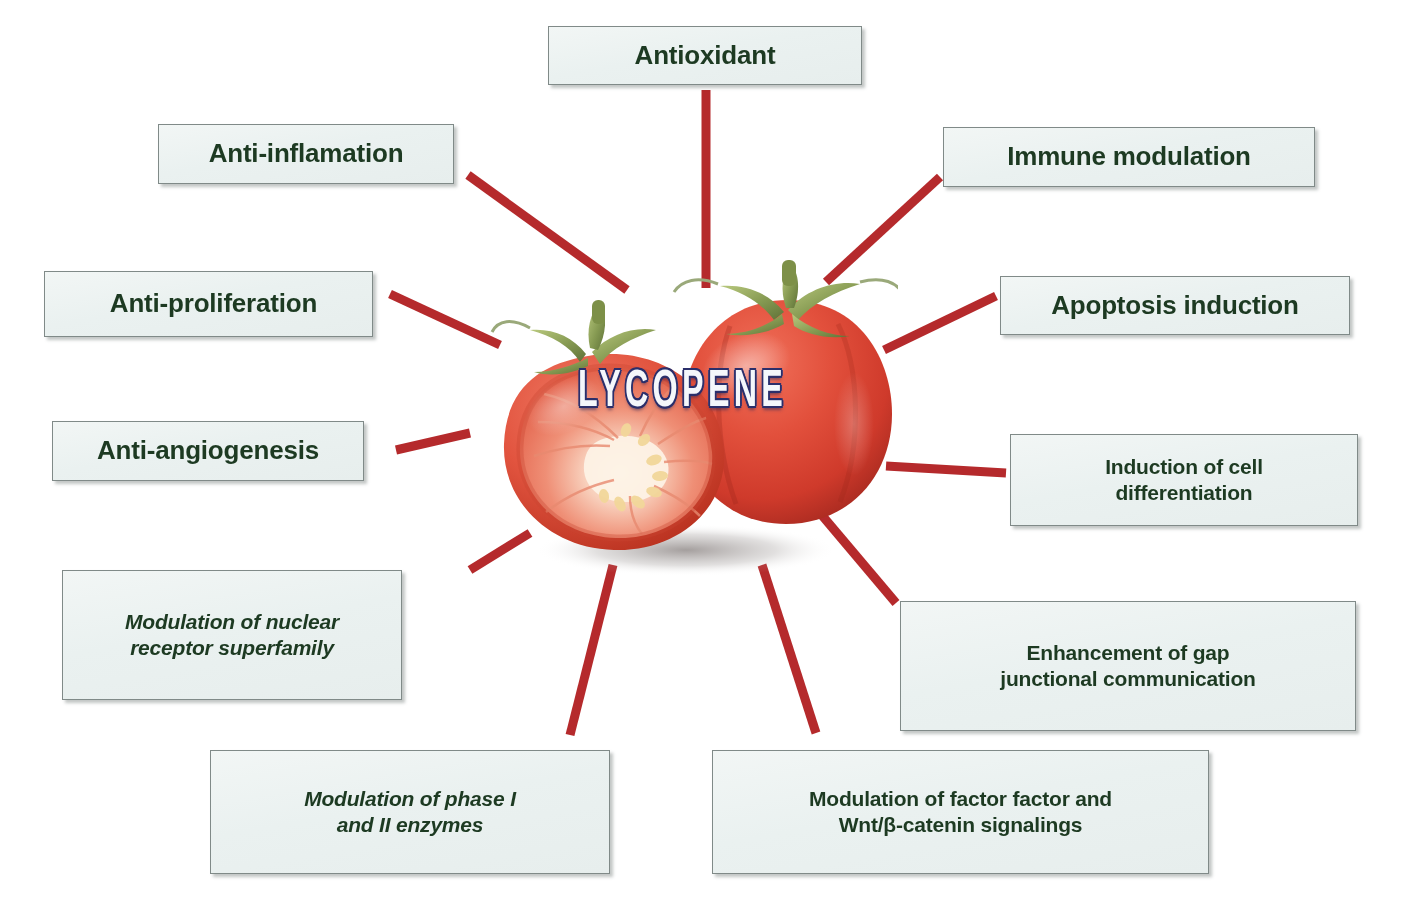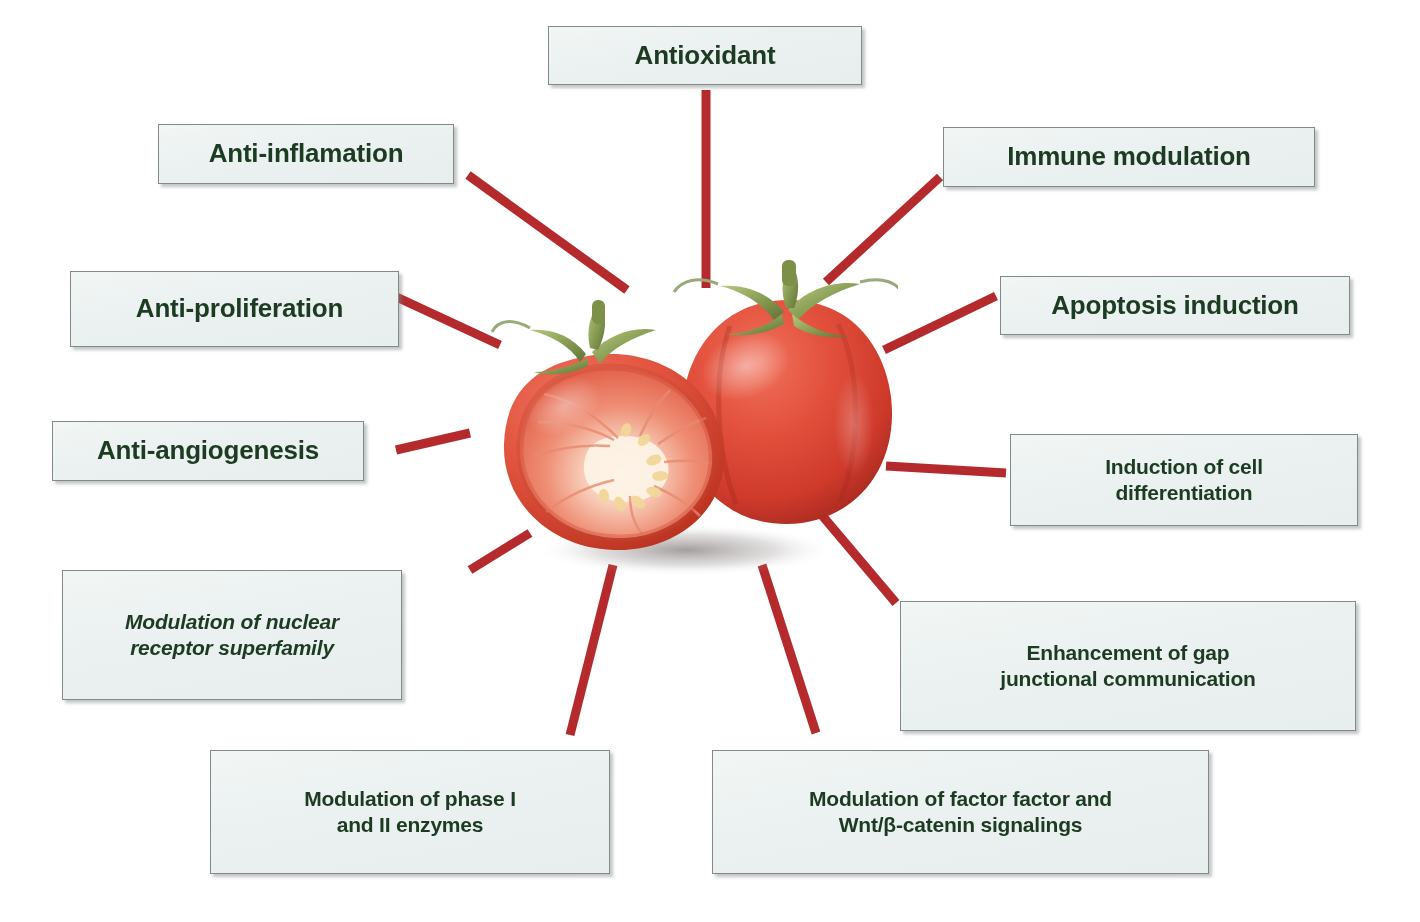--- a/index.html
+++ b/index.html
@@ -210,53 +210,56 @@
           <path d="M124 104 C142 86 166 78 188 82 C164 90 144 100 132 116 Z" fill="url(#gStem)"></path>
           <path d="M120 110 C104 118 84 124 66 124 C86 130 108 124 120 118 Z" fill="url(#gStem)"></path>
           <path d="M122 100 C118 82 122 66 132 54 C140 68 138 86 130 102 Z" fill="url(#gStem)"></path>
           <rect x="124" y="52" width="13" height="24" rx="6" fill="#7d9048"></rect>
           <path d="M62 80 C44 70 30 72 24 84" fill="none" stroke="#9aa97a" stroke-width="3"></path>
         </g>
       </g>
     </svg>
   </div>
 
+  <div id="lycopene-word">
+    <span class="word">LYCOPENE</span>
+  </div>
 
   <div id="nodes">
       <div class="node" style="left: 548px; top: 26px; width: 314px; height: 59px;">
         <span class="node-label">Antioxidant</span>
       </div>
       <div class="node" style="left: 158px; top: 124px; width: 296px; height: 60px;">
         <span class="node-label">Anti-inflamation</span>
       </div>
       <div class="node" style="left: 943px; top: 127px; width: 372px; height: 60px;">
         <span class="node-label">Immune modulation</span>
       </div>
-      <div class="node" style="left: 70px; top: 271px; width: 329px; height: 76px; padding-left: 20px;">
+      <div class="node" style="left: 44px; top: 271px; width: 329px; height: 66px; padding-left: 20px;">
         <span class="node-label">Anti-proliferation</span>
       </div>
       <div class="node" style="left: 1000px; top: 276px; width: 350px; height: 59px;">
         <span class="node-label">Apoptosis induction</span>
       </div>
       <div class="node" style="left: 52px; top: 421px; width: 312px; height: 60px; text-align: right;">
         <span class="node-label">Anti-angiogenesis</span>
       </div>
       <div class="node two-line" style="left: 1010px; top: 434px; width: 348px; height: 92px;">
         <span class="node-label">Induction of cell
 differentiation</span>
       </div>
       <div class="node two-line" style="left: 62px; top: 570px; width: 340px; height: 130px; font-style: italic;">
         <span class="node-label">Modulation of nuclear
 receptor superfamily</span>
       </div>
       <div class="node two-line" style="left: 900px; top: 601px; width: 456px; height: 130px;">
         <span class="node-label">Enhancement of gap
 junctional communication</span>
       </div>
-      <div class="node two-line" style="left: 210px; top: 750px; width: 400px; height: 124px;">
+      <div class="node two-line" style="left: 210px; top: 750px; width: 400px; height: 124px; font-style: italic;">
         <span class="node-label">Modulation of phase I
 and II enzymes</span>
       </div>
       <div class="node two-line" style="left: 712px; top: 750px; width: 497px; height: 124px;">
         <span class="node-label">Modulation of factor factor and
 Wnt/β-catenin signalings</span>
       </div>
     </div>
 
 </div>

